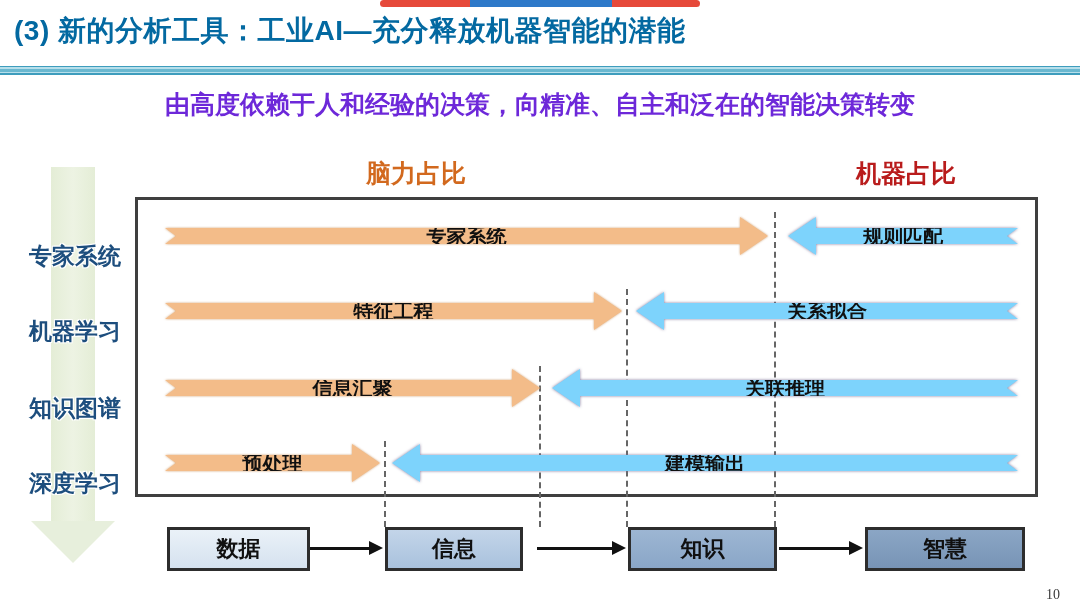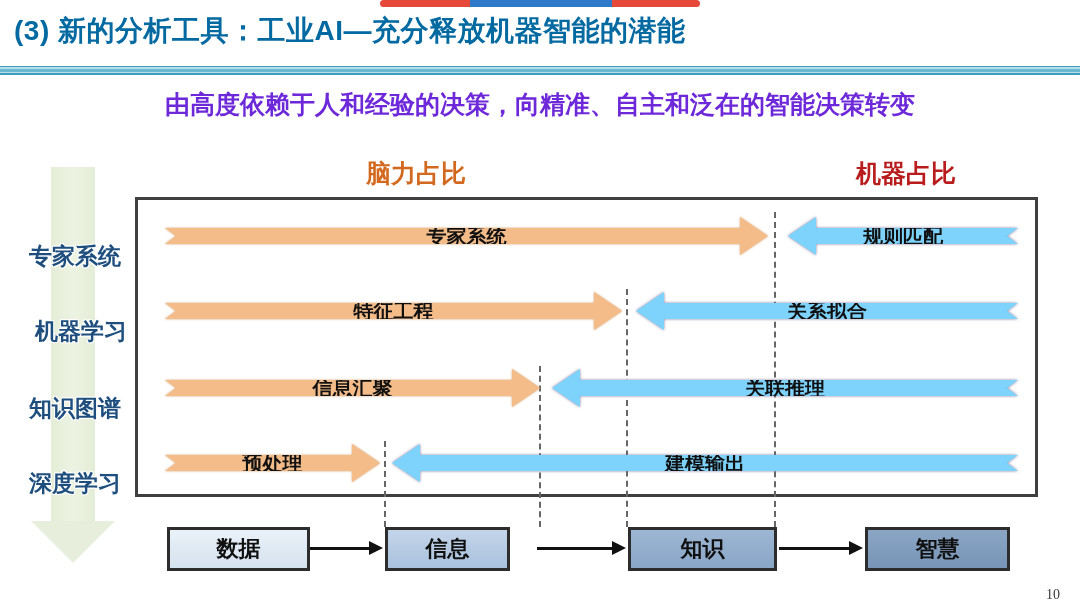--- a/index.html
+++ b/index.html
@@ -45,21 +45,21 @@
     background:linear-gradient(90deg,#e4edd6,#edf3e3 50%,#e4edd6);}
   .green-head{left:31px;top:521px;width:84px;height:42px;background:#e7efdc;
     clip-path:polygon(0 0,100% 0,50% 100%);}
 
   .row-label{
     left:23px;width:104px;height:30px;line-height:30px;text-align:center;
     font-size:23px;font-weight:bold;color:#1d4e7e;
     text-shadow:-1px -1px 0 #fff,1px -1px 0 #fff,-1px 1px 0 #fff,1px 1px 0 #fff;
     margin-top:20px;
   }
-  .rl1{top:221px;} .rl2{top:296px;text-align:right;} .rl3{top:373px;} .rl4{top:448px;}
+  .rl1{top:221px;} .rl2{top:296px;} .rl3{top:373px;} .rl4{top:448px;}
 
   .diagram-frame{
     left:135px;top:197px;width:903px;height:300px;
     border:3px solid #3f3f3f;box-sizing:border-box;background:transparent;
   }
 
   .dotted{width:0;border-left:2px dashed #666;}
   .d1{left:774px;top:212px;height:315px;}
   .d2{left:626px;top:289px;height:238px;}
   .d3{left:539px;top:366px;height:161px;}
@@ -86,23 +86,23 @@
   .a-r3m{left:552px;top:369px;width:466px;}
   .a-r4o{left:165px;top:444px;width:215px;}
   .a-r4m{left:392px;top:444px;width:626px;}
 
   
   .flow-box{
     top:527px;height:44px;box-sizing:border-box;border:3px solid #2d2d2d;
     text-align:center;line-height:38px;font-size:22px;font-weight:bold;color:#101010;
   }
   .fb1{left:167px;width:143px;background:linear-gradient(180deg,#eaf1f8,#d5e2ef);}
-  .fb2{left:385px;width:125px;background:linear-gradient(180deg,#c3d5e9,#a9c2dd);}
+  .fb2{left:385px;width:138px;background:linear-gradient(180deg,#c3d5e9,#a9c2dd);}
   .fb3{left:628px;width:149px;background:linear-gradient(180deg,#9db6d3,#8aa6c7);}
-  .fb4{left:865px;width:145px;background:linear-gradient(180deg,#8ba6c5,#7894b6);}
+  .fb4{left:865px;width:160px;background:linear-gradient(180deg,#8ba6c5,#7894b6);}
 
   .conn-line{top:547px;height:3px;background:#111;}
   .conn-head{top:541px;width:0;height:0;
     border-top:7px solid transparent;border-bottom:7px solid transparent;border-left:14px solid #111;}
   .c1l{left:310px;width:60px;} .c1h{left:369px;}
   .c2l{left:537px;width:76px;} .c2h{left:612px;}
   .c3l{left:779px;width:71px;} .c3h{left:849px;}
 
   .page-num{right:20px;bottom:5px;font-family:"Liberation Serif","DejaVu Serif",serif;
     font-size:14px;color:#3a3a3a;}

